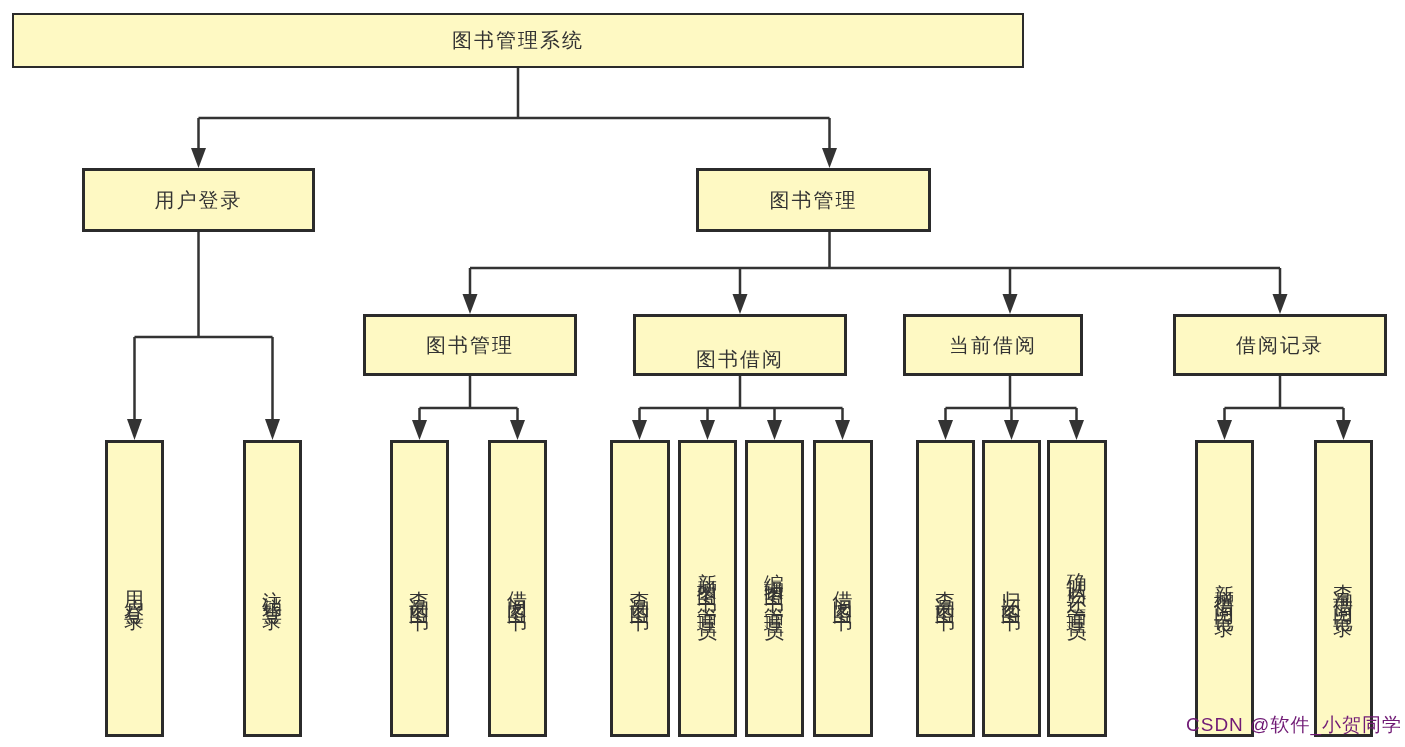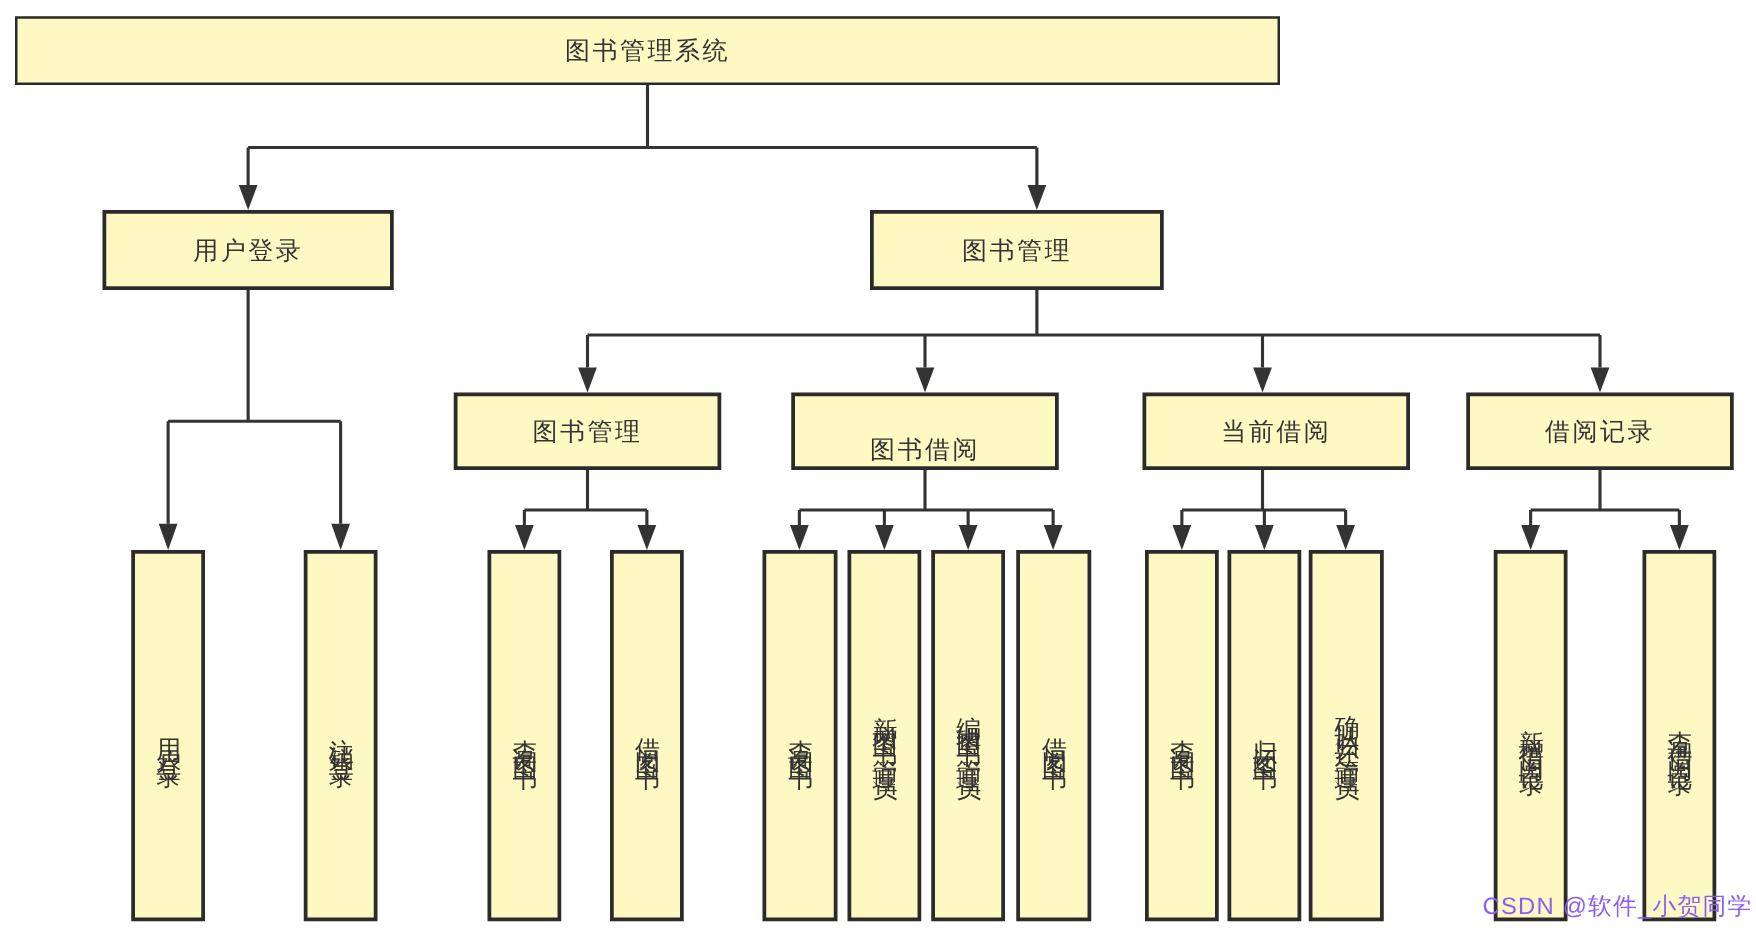--- a/index.html
+++ b/index.html
@@ -43,21 +43,21 @@
     letter-spacing: 7px;
     color: #333333;
     white-space: nowrap;
   }
   .watermark {
     position: absolute;
     left: 1186px;
     top: 712px;
     font-size: 19px;
     letter-spacing: 1px;
-    color: #8b5cf6;
+    color: #701a75;
     z-index: 2;
     white-space: nowrap;
   }
 </style>
 </head>
 <body>
 
 <div class="canvas">
 
   <svg class="connectors" viewBox="0 0 1405 747" xmlns="http://www.w3.org/2000/svg">
@@ -110,21 +110,21 @@
   <div class="node" style="left:696px; top:168px; width:235px; height:64px;">
     <span class="hlabel">图书管理</span>
   </div>
 
   <div class="node" style="left:363px; top:314px; width:214px; height:62px;">
     <span class="hlabel">图书管理</span>
   </div>
   <div class="node" style="left:633px; top:314px; width:214px; height:62px;align-items:flex-end;">
     <span class="hlabel">图书借阅</span>
   </div>
-  <div class="node" style="left:903px; top:314px; width:214px; height:62px;margin-left:11px;">
+  <div class="node" style="left:903px; top:314px; width:180px; height:62px;">
     <span class="hlabel">当前借阅</span>
   </div>
   <div class="node" style="left:1173px; top:314px; width:214px; height:62px;">
     <span class="hlabel">借阅记录</span>
   </div>
 
   <div class="node leaf" style="left:105px; top:440px; width:59px; height:297px;">
     <span class="vlabel">用户登录</span>
   </div>
   <div class="node leaf" style="left:243px; top:440px; width:59px; height:297px;">

